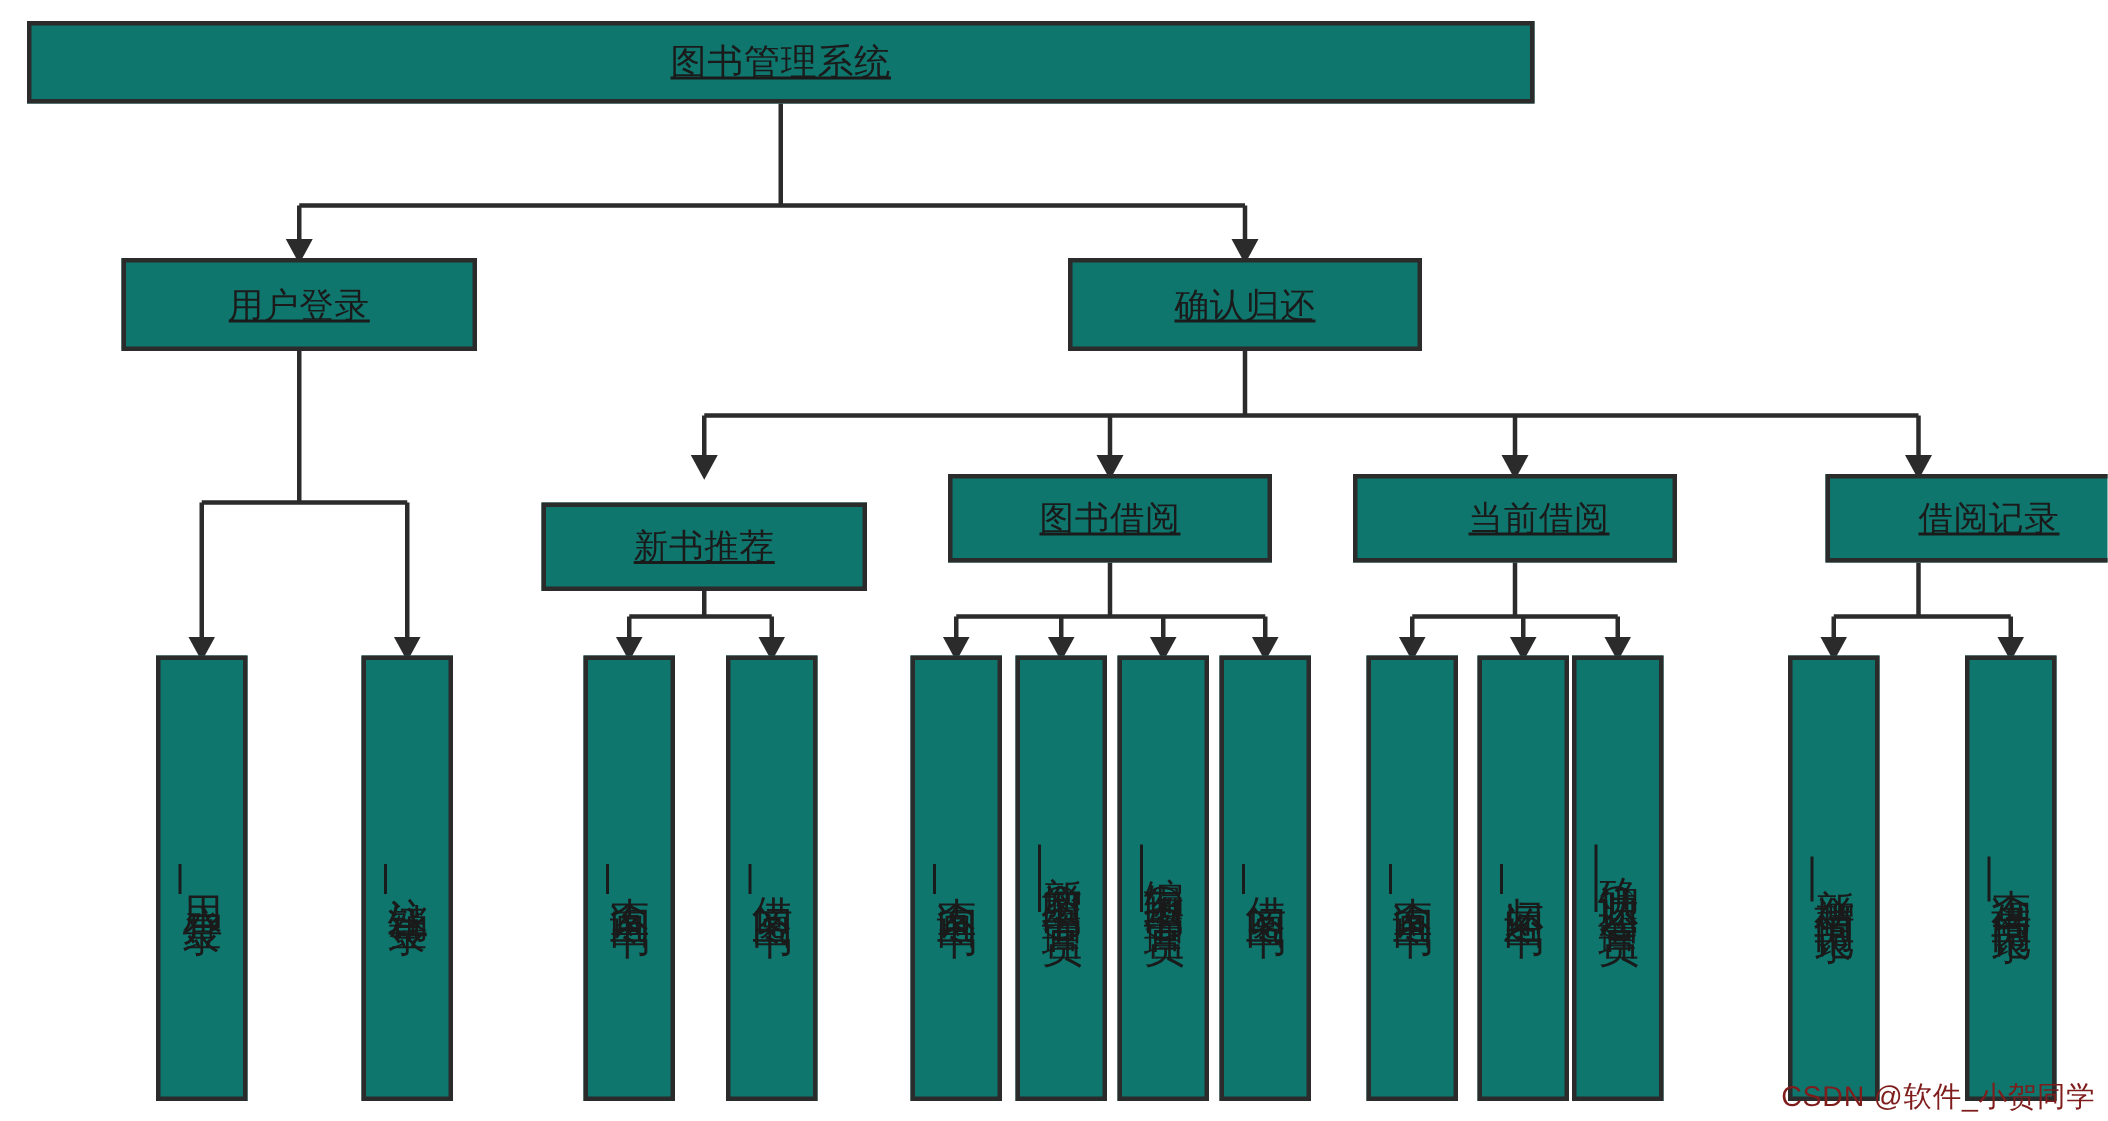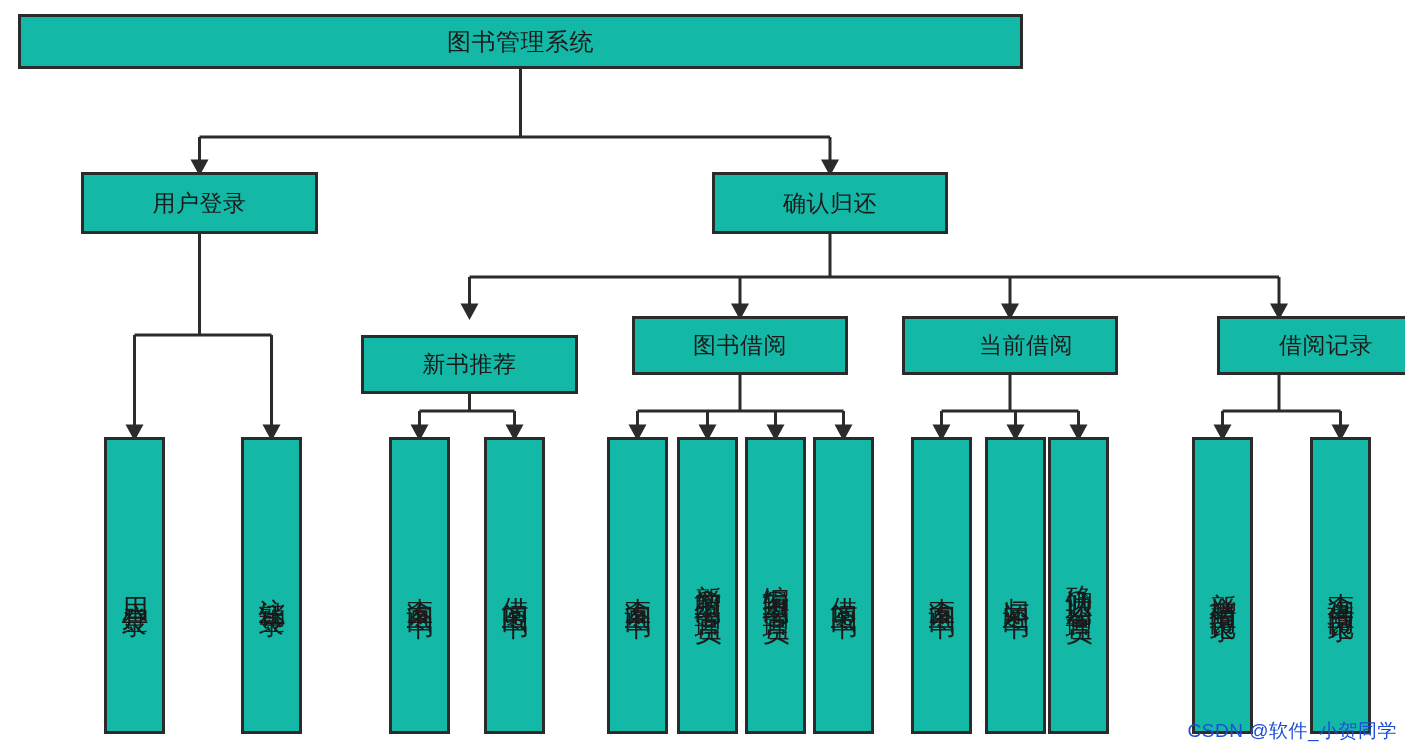--- a/index.html
+++ b/index.html
@@ -17,25 +17,26 @@
   #canvas {
     position: absolute;
     left: 0; top: 0;
     width: 1405px;
     height: 747px;
   }
   .node {
     position: absolute;
     box-sizing: border-box;
     border: 3px solid #2b2b2b;
-    background: #14b8a6;
+    background: #0f766e;
     display: flex;
     align-items: center;
     justify-content: center;
     color: #1a1a1a;
+    text-decoration: underline;
   }
   .node .label {
     display: block;
     text-align: center;
     line-height: 1.15;
     white-space: nowrap;
   }
   .node.horiz .label {
     font-size: 23px;
     letter-spacing: 0.5px;
@@ -60,21 +61,21 @@
     left: 0; top: 0;
     width: 1405px;
     height: 747px;
     pointer-events: none;
   }
   .watermark {
     position: absolute;
     right: 8px;
     bottom: 3px;
     font-size: 19px;
-    color: #1d4ed8;
+    color: #7f1d1d;
     white-space: nowrap;
     letter-spacing: 0.5px;
   }
 </style>
 </head>
 <body>
 
 <div id="canvas">
 
   <svg class="links" viewBox="0 0 1405 747" width="1405" height="747">

